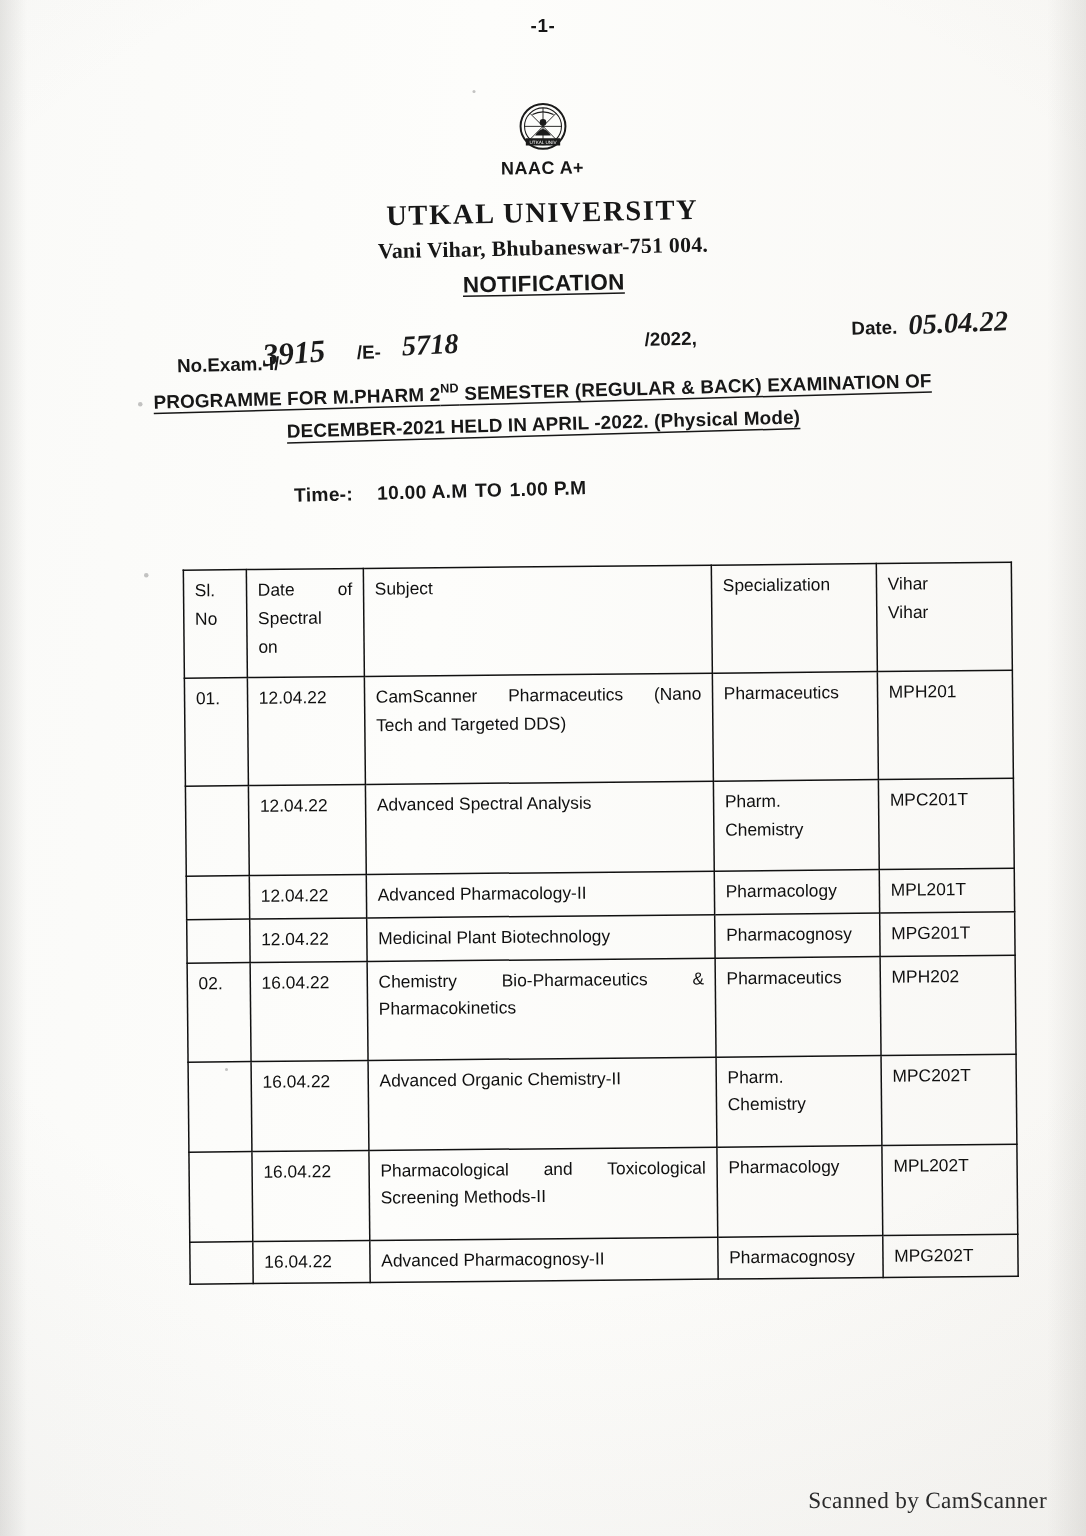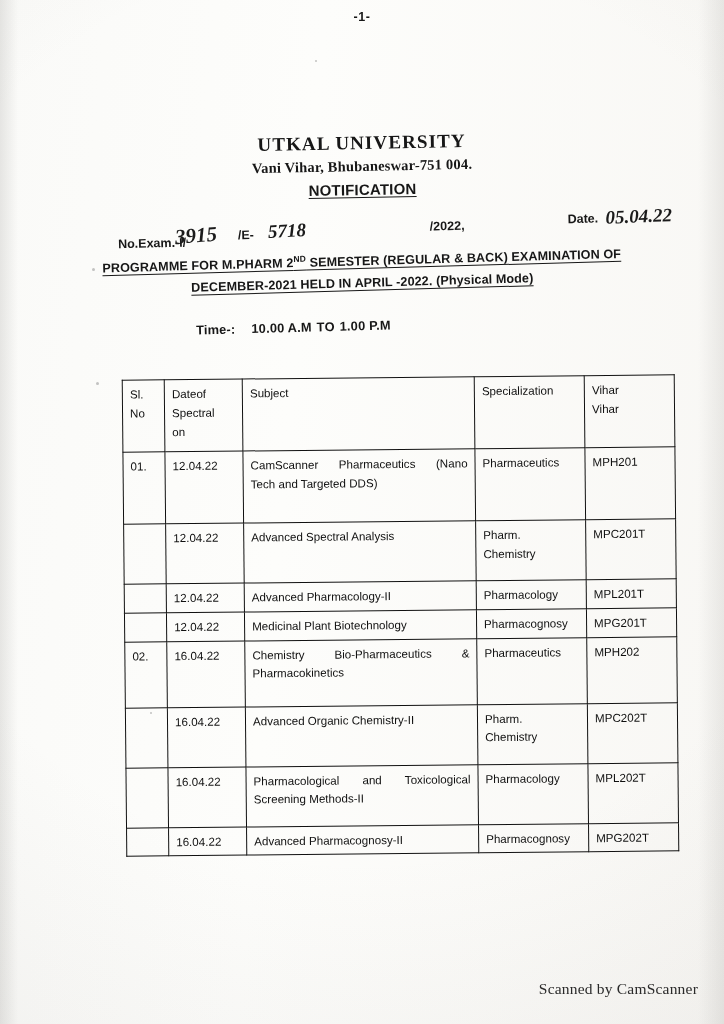--- a/index.html
+++ b/index.html
@@ -199,36 +199,37 @@
   }
   .col-sl    { width: 42px; }
   .col-date  { width: 78px; }
   .col-subj  { width: 232px; }
   .col-spec  { width: 110px; }
   .col-code  { width: 90px; }
 
   thead th { height: 62px; }
   .hdr-justify {
     display: flex;
+    justify-content: space-between;
   }
 
   td.subject { text-align: justify; text-align-last: left; }
   td.subject .just {
     display: flex;
     justify-content: space-between;
     width: 100%;
   }
   .r-tall1 { height: 72px; }
   .r-tall2 { height: 60px; }
   .r-short { height: 28px; }
   .r-tall3 { height: 66px; }
 
   .footer {
     position: absolute;
-    bottom: 26px;
+    bottom: 14px;
     right: 26px;
     font-family: "Liberation Serif", serif;
     font-size: 15.5px;
     color: #2a2a2a;
     letter-spacing: 0.2px;
   }
   .speck {
     position: absolute;
     background: #8a8a8a;
     border-radius: 50%;
@@ -239,20 +240,35 @@
 </head>
 <body>
 
 <div class="page">
   <div class="scan-tone"></div>
   <div class="edge-smudge-l"></div>
   <div class="edge-smudge-r"></div>
 
   <div class="page-number">-1-</div>
 
+  <div class="emblem-wrap">
+    <div class="seal">
+      <svg viewBox="0 0 100 100" width="44" height="44" aria-hidden="true">
+        <circle cx="50" cy="46" r="34" fill="none" stroke="#1a1a1a" stroke-width="3"></circle>
+        <circle cx="50" cy="46" r="28" fill="none" stroke="#1a1a1a" stroke-width="1.6"></circle>
+        <path d="M50 18 L50 74 M22 46 L78 46 M30 26 L70 66 M70 26 L30 66" stroke="#1a1a1a" stroke-width="1.4" fill="none"></path>
+        <path d="M38 60 q12 -20 24 0 z" fill="#1a1a1a"></path>
+        <circle cx="50" cy="40" r="5" fill="#1a1a1a"></circle>
+        <path d="M34 28 q16 -8 32 0" stroke="#1a1a1a" stroke-width="2" fill="none"></path>
+        <rect x="24" y="64" width="52" height="11" fill="#1a1a1a"></rect>
+        <text x="50" y="72.5" font-size="7" fill="#ffffff" text-anchor="middle" font-family="'Liberation Sans',sans-serif">UTKAL UNIV</text>
+      </svg>
+    </div>
+    <div class="naac">NAAC A+</div>
+  </div>
 
   <div class="header-block">
     <div class="univ-name">UTKAL UNIVERSITY</div>
     <div class="univ-addr">Vani Vihar, Bhubaneswar-751 004.</div>
     <div class="notif">NOTIFICATION</div>
   </div>
 
   <div class="ref-line">
     <span class="ref-typed ref-no-label">No.Exam.-I/</span>
     <span class="hand ref-no-value">3915</span>

